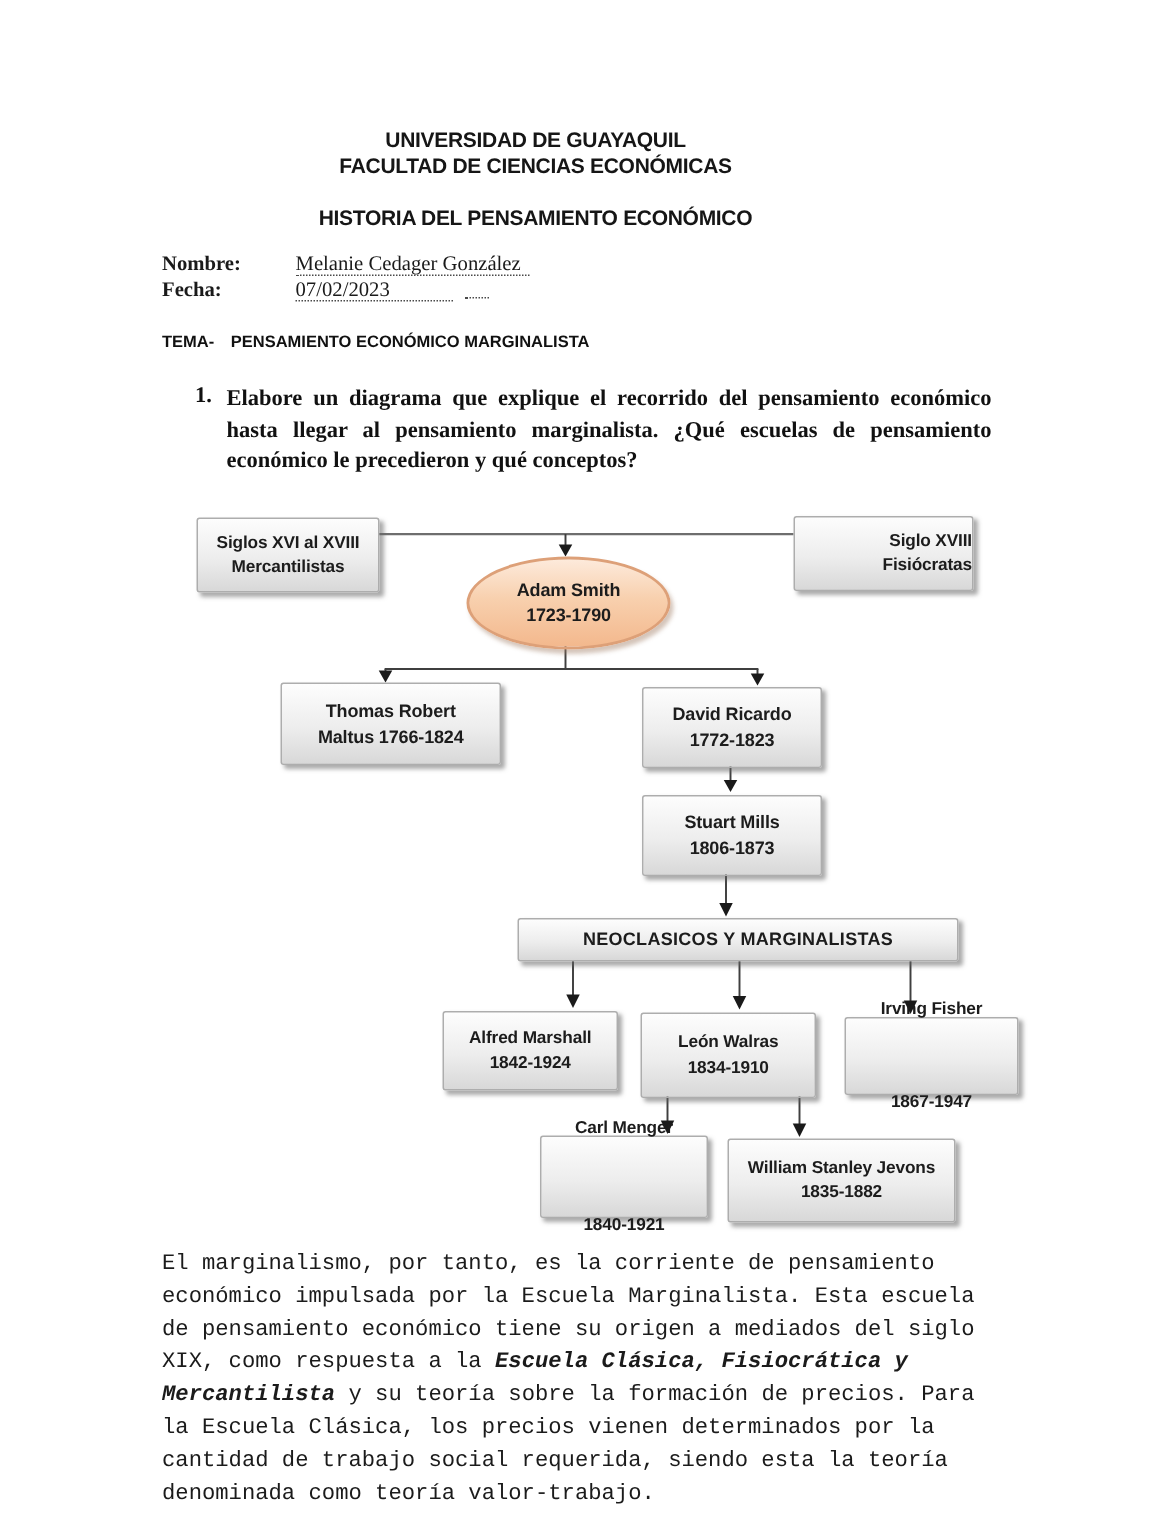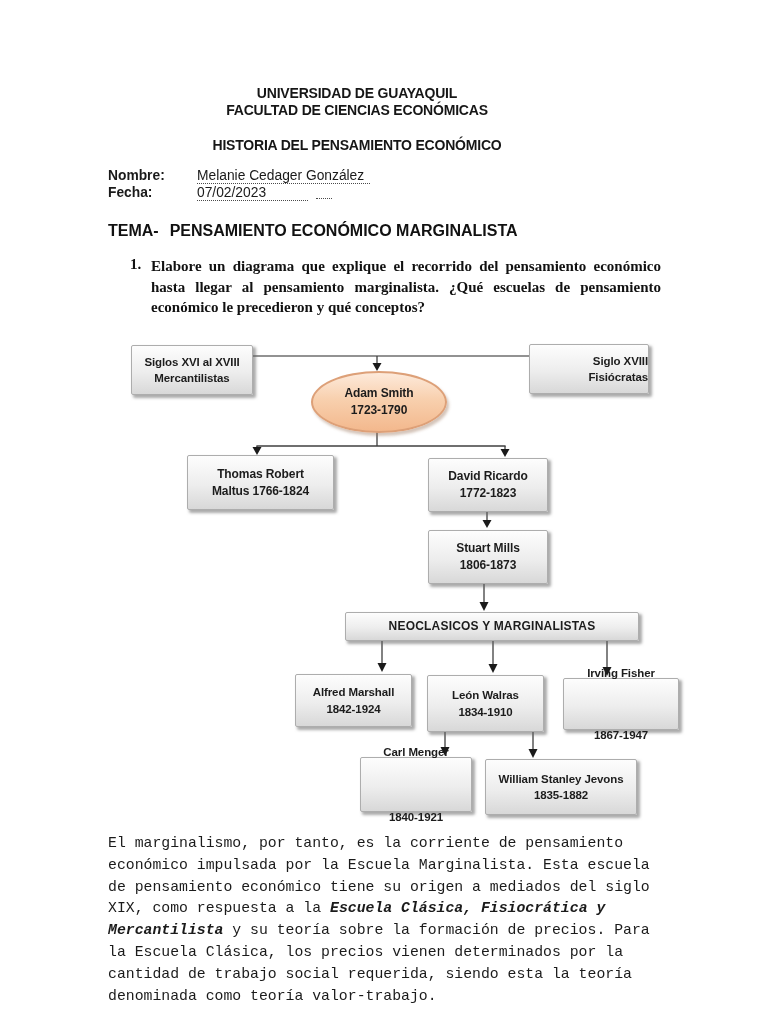--- a/index.html
+++ b/index.html
@@ -6,29 +6,29 @@
   .page{position:relative;width:768px;height:1024px;background:#ffffff;overflow:hidden;
         font-family:"Liberation Sans",sans-serif;color:#1a1a1a;padding-left:32px;}
 
   
   .uni-header{position:absolute;top:85px;left:0;width:714px;text-align:center;
               font-weight:bold;font-size:14px;line-height:17px;letter-spacing:-0.2px;color:#161616;}
   .uni-header .course{margin-top:18px;}
 
   
   .student{position:absolute;top:167px;left:108px;font-size:13.8px;line-height:17px;}
-  .srow{white-space:nowrap;}
+  .srow{white-space:nowrap;font-family:Liberation Serif, serif;}
   .slabel{display:inline-block;width:89px;font-weight:bold;}
   .svalue{border-bottom:1.5px dotted #4a4a4a;padding:0 6px 0 0;}
   .svalue.date{padding-right:42px;}
   .dot-stub{display:inline-block;width:16px;border-bottom:1.5px dotted #4a4a4a;
             transform:translateY(2px);margin-left:8px;}
 
   
-  .topic{position:absolute;top:222px;left:108px;font-weight:bold;font-size:16px;color:#111;}
+  .topic{position:absolute;top:222px;left:108px;font-weight:bold;font-size:11px;color:#111;}
   .topic-title{margin-left:11px;}
 
   
   .question{position:absolute;top:256px;left:0;width:768px;
             font-family:"Liberation Serif",serif;font-weight:bold;font-size:15px;color:#111;}
   .qnum{position:absolute;left:130px;top:0;}
   .qtext{position:absolute;left:151px;top:0;width:510px;text-align:justify;line-height:20.5px;}
 
   
   .connectors{position:absolute;left:0;top:0;width:768px;height:1024px;pointer-events:none;}

